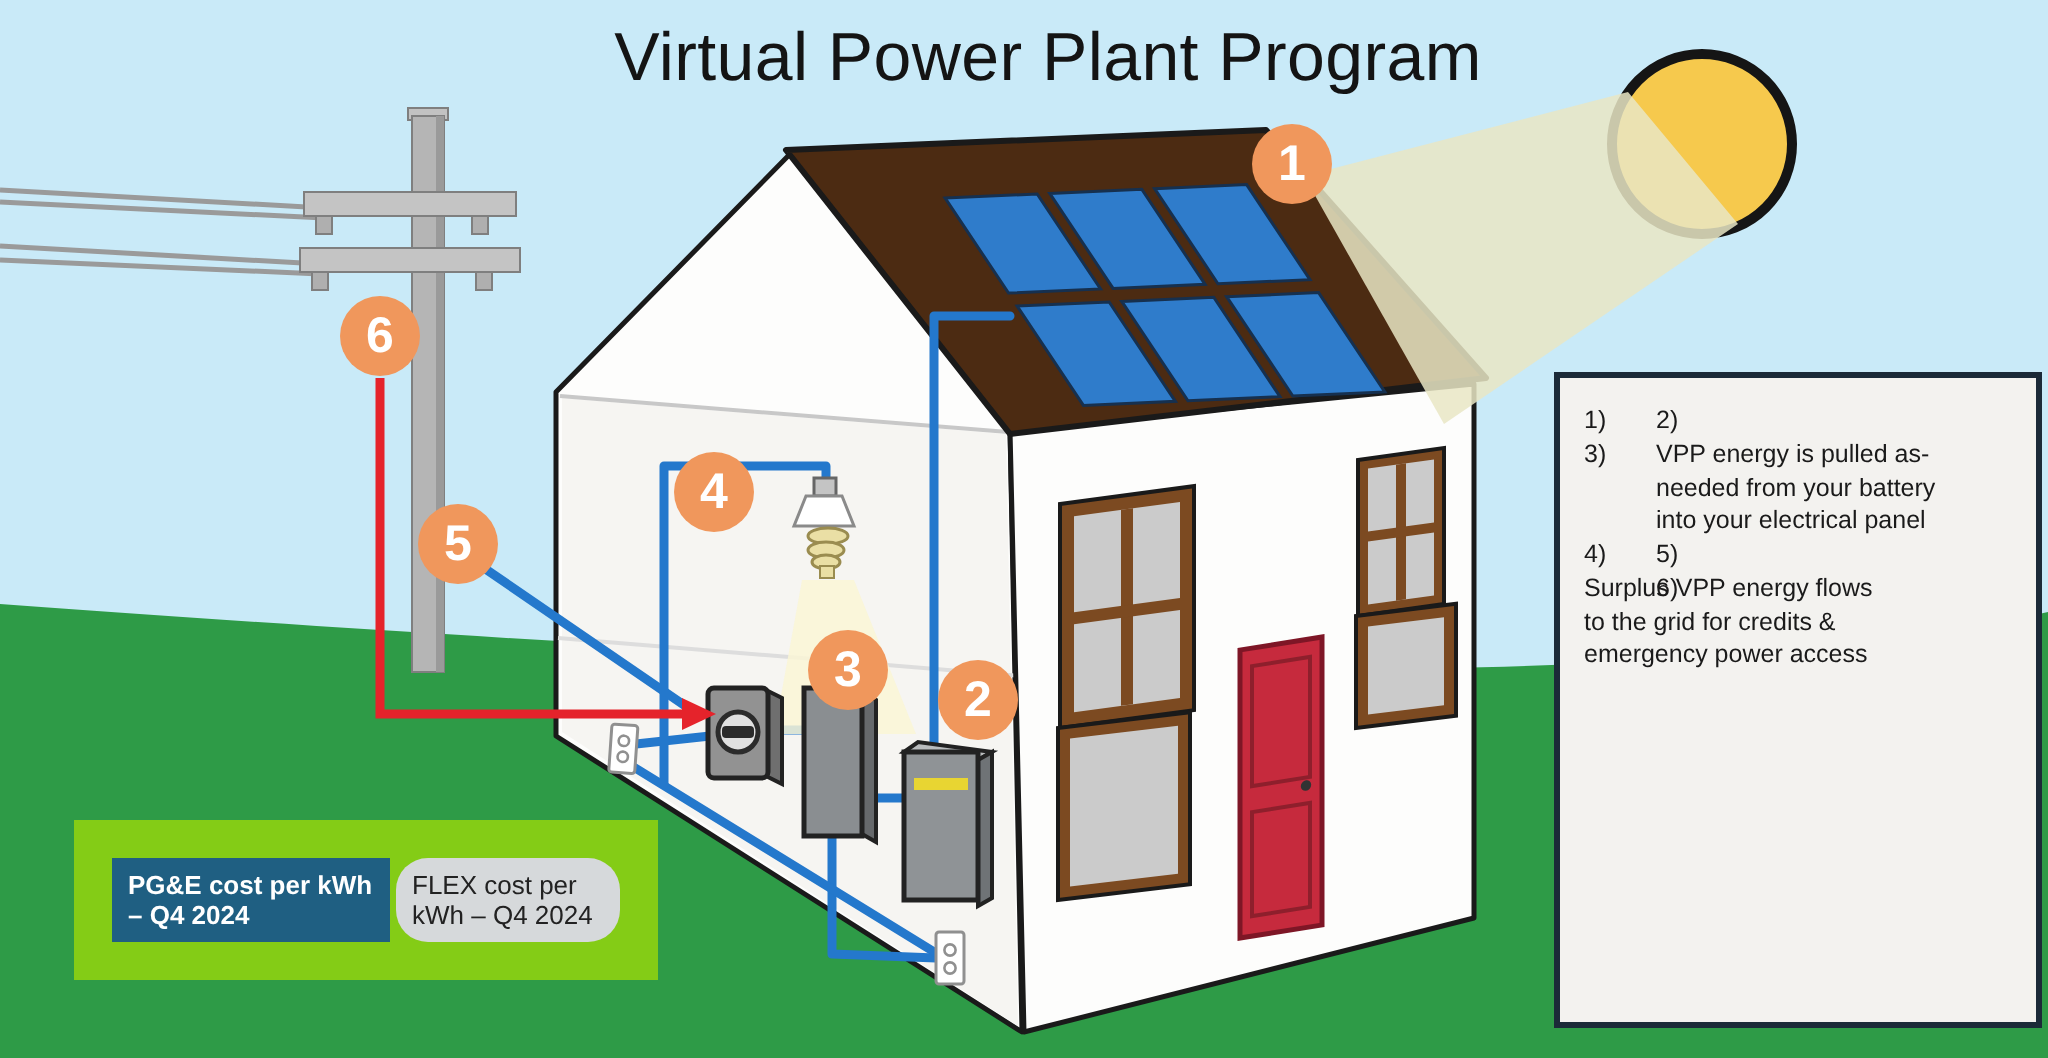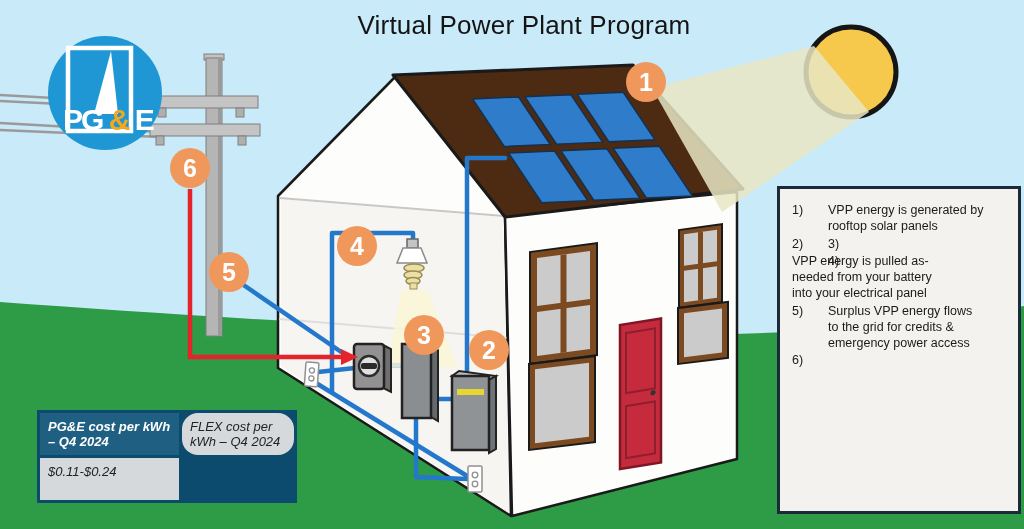--- a/index.html
+++ b/index.html
@@ -1,42 +1,42 @@
 <!DOCTYPE html>
 <html><head>
 <meta charset="utf-8">
 <style>
   html,body{margin:0;padding:0;}
   body{width:1024px;height:529px;overflow:hidden;font-family:"Liberation Sans",sans-serif;}
   .stage{position:relative;width:1024px;height:529px;background:#C9EAF8;overflow:hidden;}
   .scene{position:absolute;left:0;top:0;}
 
   .page-title{position:absolute;left:24px;top:10px;width:1000px;text-align:center;
-    font-size:26px;font-weight:500;color:#141414;letter-spacing:.2px;}
+    font-size:34px;font-weight:500;color:#141414;letter-spacing:.2px;}
 
   .pge-logo{position:absolute;left:47px;top:35px;width:116px;height:116px;}
 
   .callout{position:absolute;width:40px;height:40px;border-radius:50%;
     background:#F0975C;color:#fff;font-weight:bold;font-size:25px;line-height:40px;
     text-align:center;}
   .c1{left:626px;top:62px;}
   .c2{left:469px;top:330px;}
   .c3{left:404px;top:315px;}
   .c4{left:337px;top:226px;}
   .c5{left:209px;top:252px;}
   .c6{left:170px;top:148px;}
 
   .info-box{position:absolute;left:777px;top:186px;width:244px;height:328px;box-sizing:border-box;
     background:#F3F2EF;border:3px solid #1B2A38;padding:13px 8px 8px 12px;}
   .info-grid{display:grid;grid-template-columns:36px 170px;row-gap:1px;
     font-size:12.5px;line-height:1.3;color:#1a1a1a;}
   .info-grid .txt{width:158px;}
 
-  .cost-table{position:absolute;left:37px;top:410px;background:#0c4a6e;padding:3px;
-    display:grid;grid-template-columns:139px 112px;gap:3px;font-style:italic;}
+  .cost-table{position:absolute;left:37px;top:410px;background:#84cc16;padding:19px;
+    display:grid;grid-template-columns:139px 112px;gap:3px;}
   .cost-table .cell{padding:6px 8px;font-size:13px;box-sizing:border-box;min-height:42px;}
   .cost-table .hdr{background:#1F5F82;color:#fff;font-weight:bold;}
   .cost-table .row2{background:#D6D9DB;color:#222;border-radius:16px;}
   .cost-table .val2{background:#D6D9DB;color:#222;}
 </style>
 </head>
 <body>
 
 <div class="stage">
 
@@ -171,55 +171,41 @@
       <rect x="452" y="376" width="37" height="74" fill="#8F9396" stroke="#222" stroke-width="2.5"></rect>
       <rect x="457" y="389" width="27" height="6" fill="#E8D532"></rect>
     </g>
 
     <g>
       <path d="M190,189 L190,357 L341,357" stroke="#E5232B" stroke-width="4.5" fill="none"></path>
       <polygon points="341,349 358,357 341,365" fill="#E5232B"></polygon>
     </g>
   </svg>
 
-  <div class="pge-logo">
-    <svg width="116" height="116" viewBox="0 0 116 116">
-      <circle cx="58" cy="58" r="57" fill="#1E97D4"></circle>
-      <rect x="21" y="13" width="63" height="83" fill="none" stroke="#fff" stroke-width="4.5"></rect>
-      <polygon points="64,16 71,79 47,79" fill="#fff"></polygon>
-      <text y="95" font-family="Liberation Sans, sans-serif" font-weight="bold" font-size="30" letter-spacing="-2">
-        <tspan x="16" fill="#fff">PG</tspan>
-        <tspan fill="#F5A81C">&amp;</tspan>
-        <tspan fill="#fff">E</tspan>
-      </text>
-    </svg>
-  </div>
 
   <div class="page-title">Virtual Power Plant Program</div>
 
   <div class="callout c1">1</div>
   <div class="callout c2">2</div>
   <div class="callout c3">3</div>
   <div class="callout c4">4</div>
   <div class="callout c5">5</div>
   <div class="callout c6">6</div>
 
   <div class="info-box">
     <div class="info-grid">
       <div class="num">1)</div>
-      <div class="txt">VPP energy is generated by rooftop solar panels</div>
       <div class="num">2)</div>
       <div class="num">3)</div>
       <div class="txt">VPP energy is pulled as-needed from your battery into your electrical panel</div>
       <div class="num">4)</div>
       <div class="num">5)</div>
       <div class="txt">Surplus VPP energy flows to the grid for credits &amp; emergency power access</div>
       <div class="num">6)</div>
     </div>
   </div>
 
   <div class="cost-table">
     <div class="cell hdr">PG&amp;E cost per kWh – Q4 2024</div>
     <div class="cell row2">FLEX cost per kWh – Q4 2024</div>
-    <div class="cell val2">$0.11-$0.24</div>
   </div>
 
 </div>
 
 </body></html>

